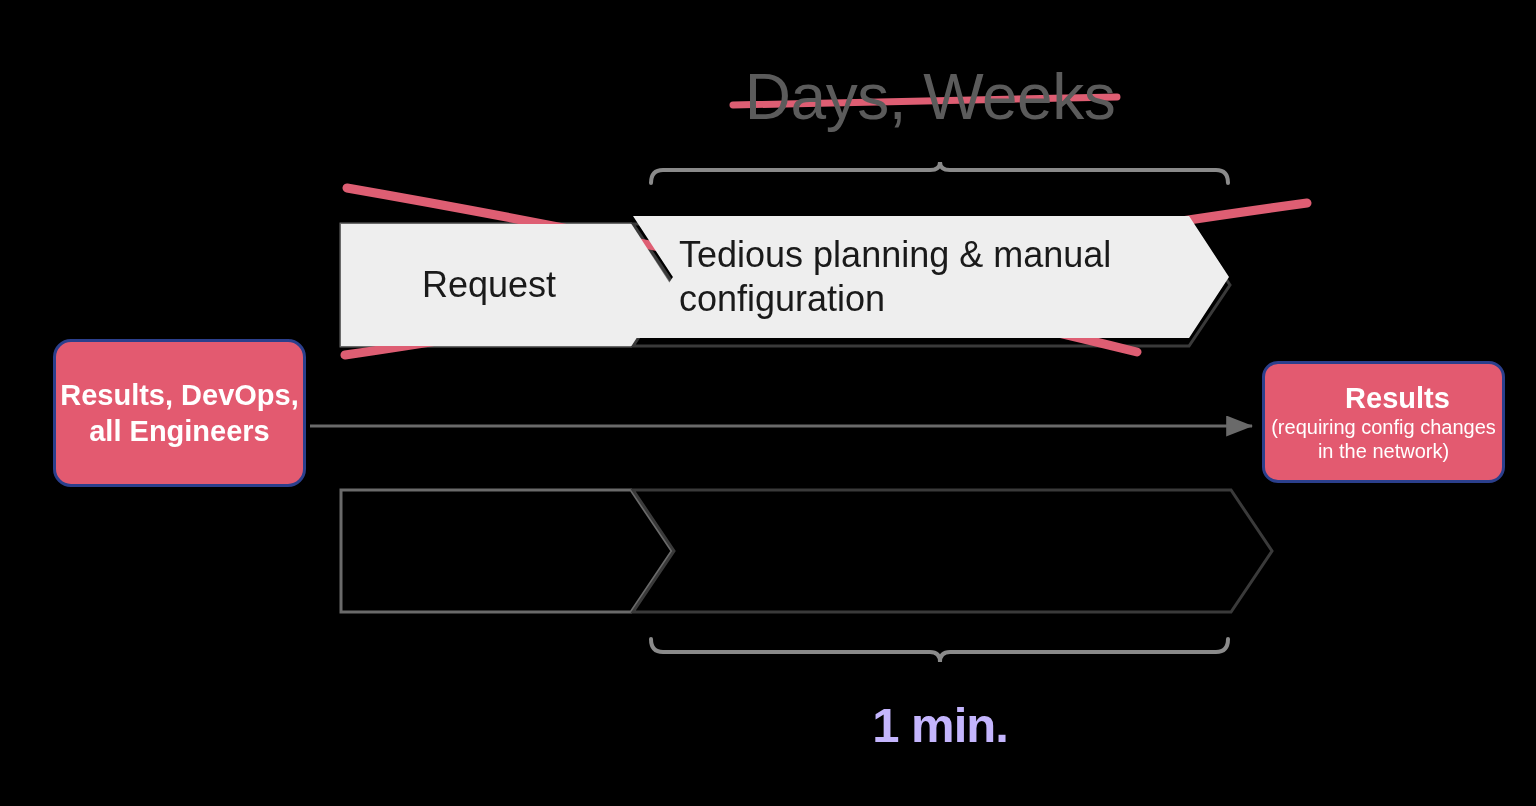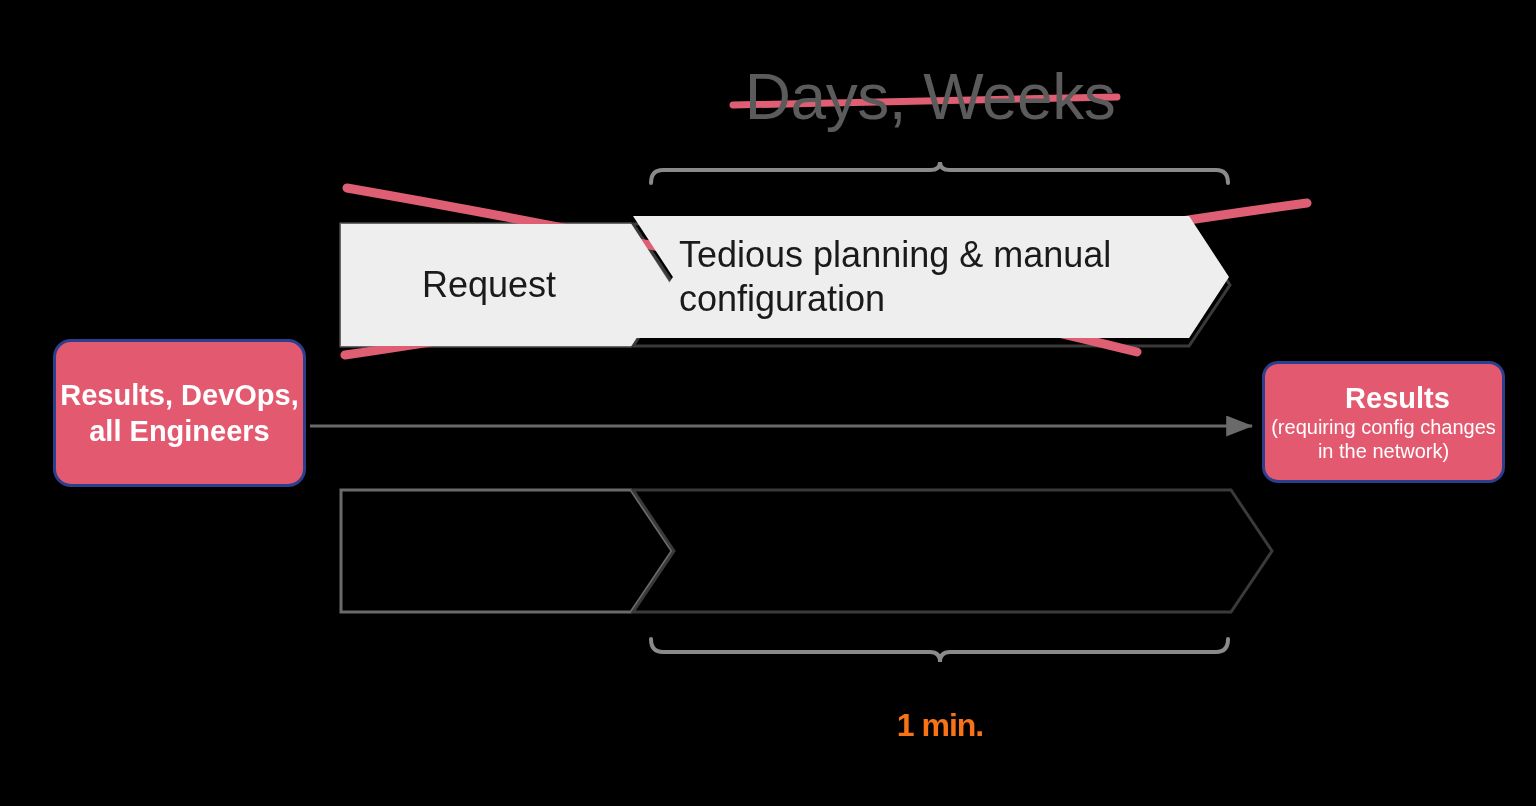--- a/index.html
+++ b/index.html
@@ -131,23 +131,23 @@
     font-weight: 400;
   }
 
   
   .duration {
     position: absolute;
     left: 790px;
     top: 696px;
     width: 300px;
     text-align: center;
-    font-size: 32px;
+    font-size: 49px;
     font-weight: 700;
-    color: #f97316;
+    color: #c4b5fd;
     line-height: 58px;
     letter-spacing: -1px;
   }
 </style>
 </head>
 <body>
 
 <div id="canvas">
 
   <svg id="svg-layer" viewBox="0 0 1536 806">

